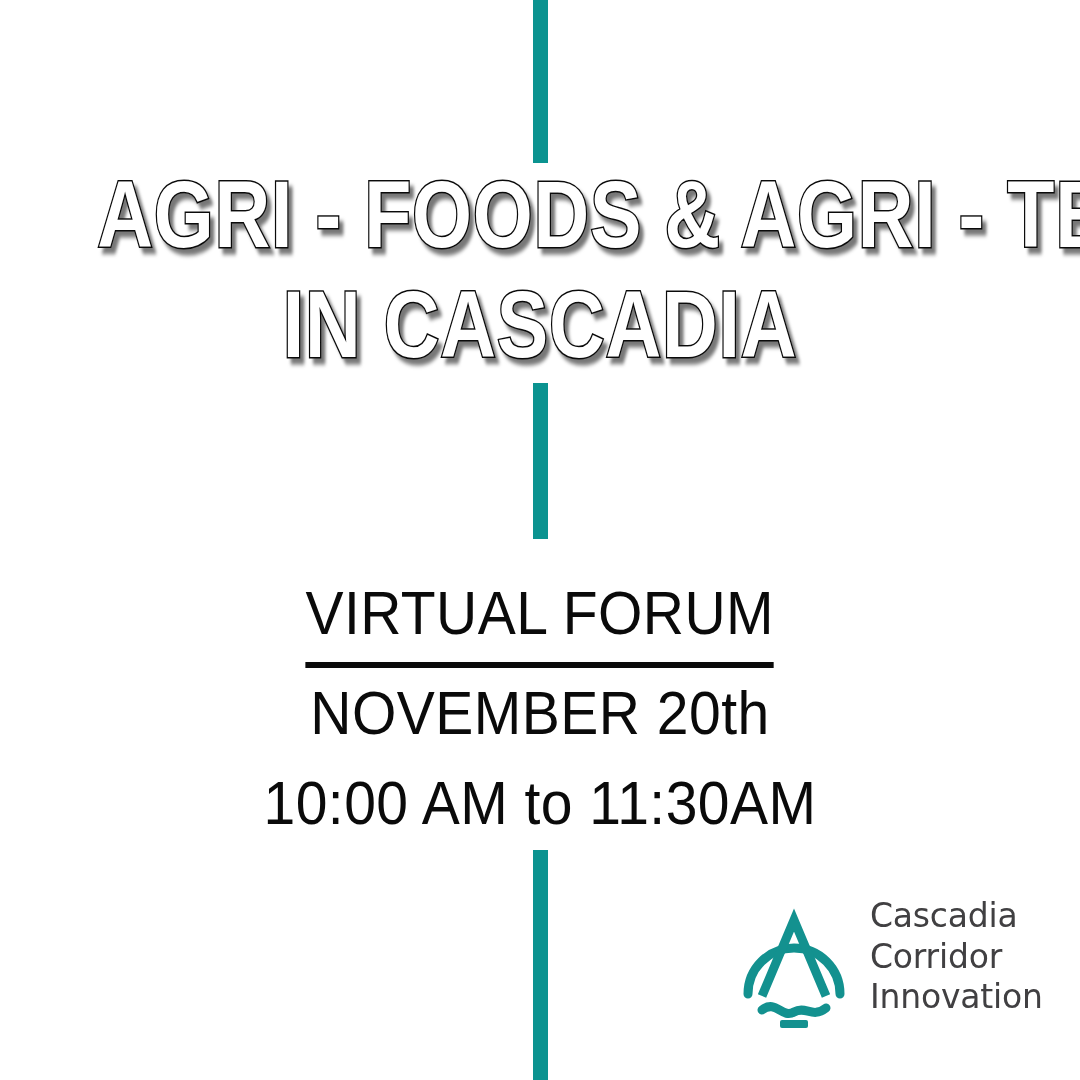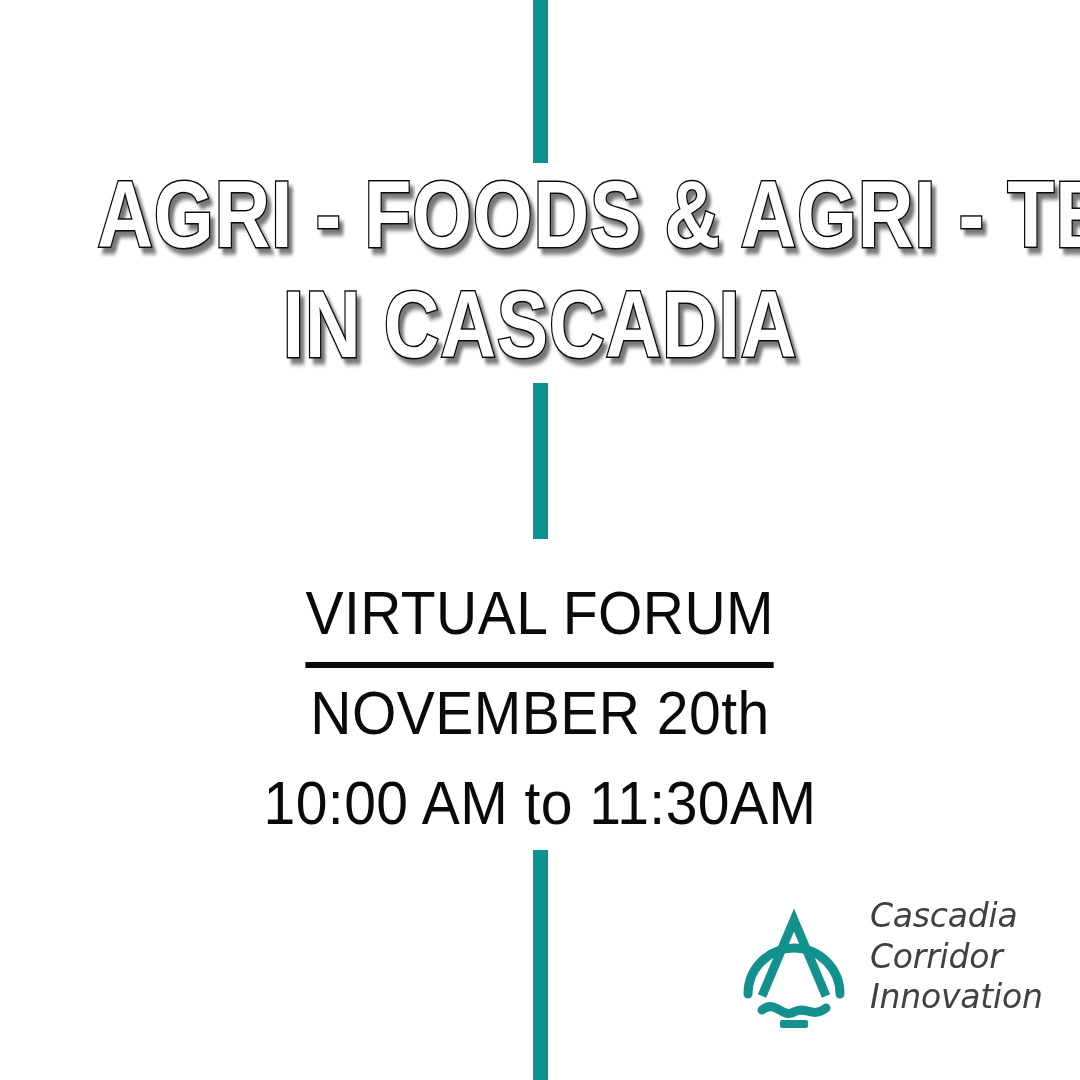--- a/index.html
+++ b/index.html
@@ -109,21 +109,21 @@
     display: flex;
     flex-direction: column;
     justify-content: center;
     color: #414042;
     font-family: "DejaVu Sans", sans-serif;
     font-weight: 400;
     font-size: 33px;
     line-height: 1.23;
     letter-spacing: -0.2px;
   }
-  .logo-text span { display: block; white-space: nowrap; font-style: italic; }
+  .logo-text span { display: block; white-space: nowrap; }
 </style>
 </head>
 <body>
 
 <div class="poster">
 
   <div class="rule rule-top"></div>
   <div class="rule rule-mid"></div>
   <div class="rule rule-bottom"></div>
 

